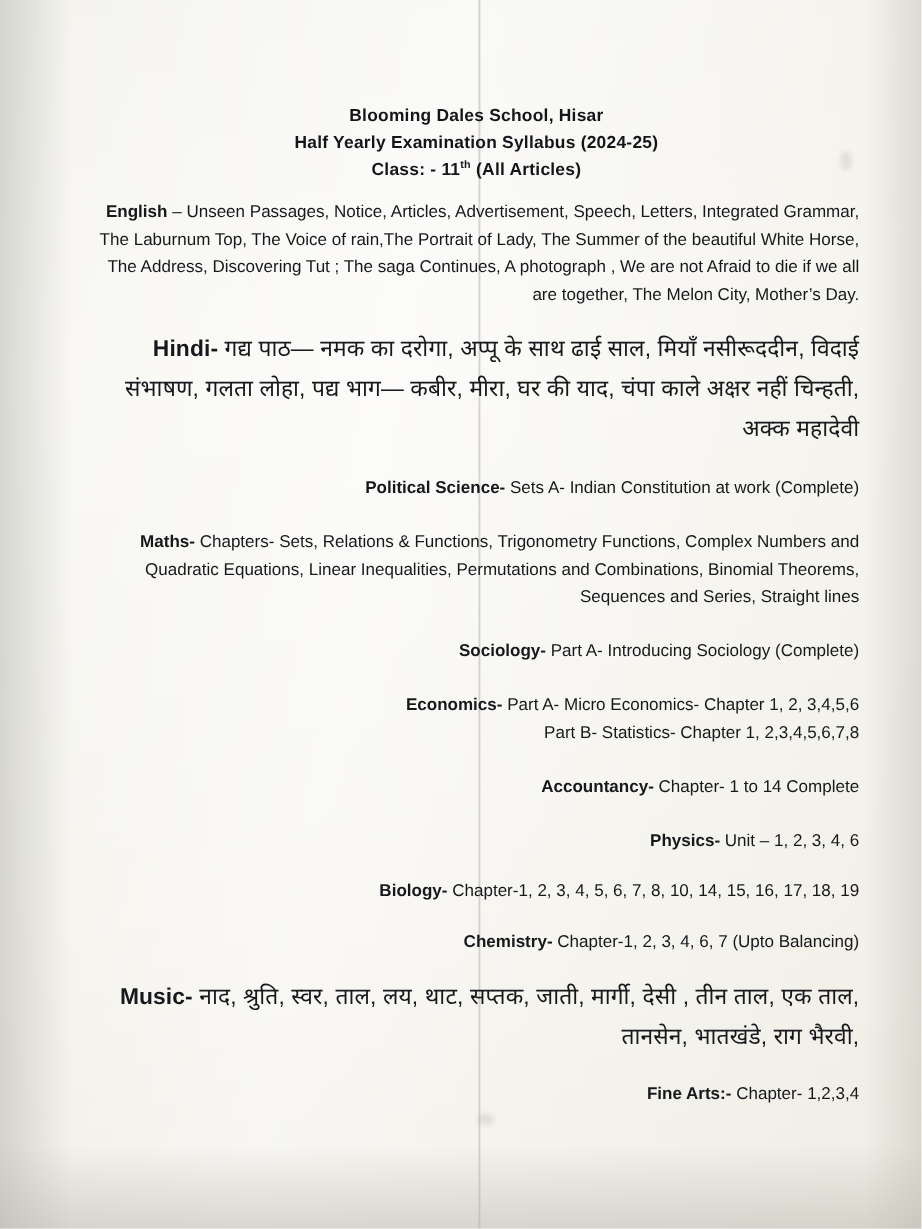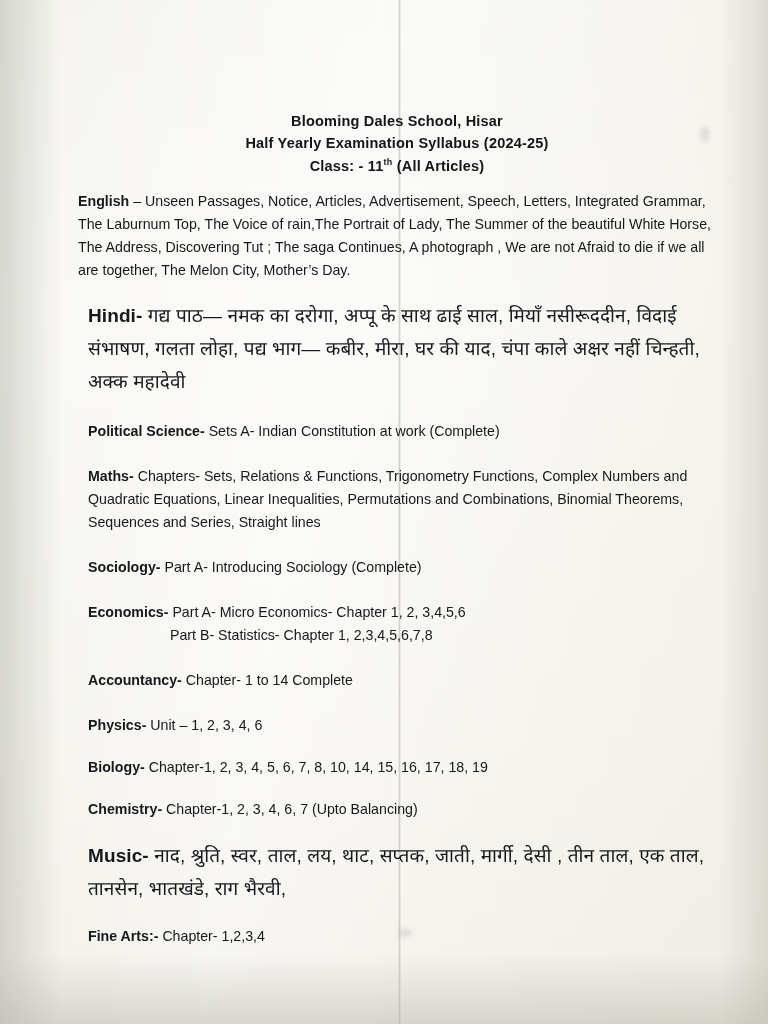--- a/index.html
+++ b/index.html
@@ -49,21 +49,21 @@
     position: absolute;
     top: 0; bottom: 0;
     left: 398px;
     width: 3px;
     background: linear-gradient(90deg, rgba(190,188,180,0.0), rgba(178,176,166,0.55), rgba(190,188,180,0.0));
     pointer-events: none;
   }
   .content {
     position: absolute;
     left: 0; right: 0; top: 0;
-    padding: 110px 52px 0 78px;
+    padding: 86px 52px 0 78px;
     color: #17181c;
   }
   .title-block {
     text-align: center;
     line-height: 1.55;
   }
   .title-line {
     font-weight: bold;
     font-size: 14.5px;
     letter-spacing: 0.2px;
@@ -75,20 +75,21 @@
   }
   .body-block {
     margin-top: 13px;
     font-size: 14.2px;
     line-height: 1.62;
     color: #17181c;
   }
   .entry {
     margin-bottom: 14px;
     text-indent: 0;
+    text-align: right;
   }
   .entry .lbl {
     font-weight: bold;
   }
   .entry.indent {
     padding-left: 10px;
   }
   .hindi {
     font-size: 19px;
     line-height: 1.72;

